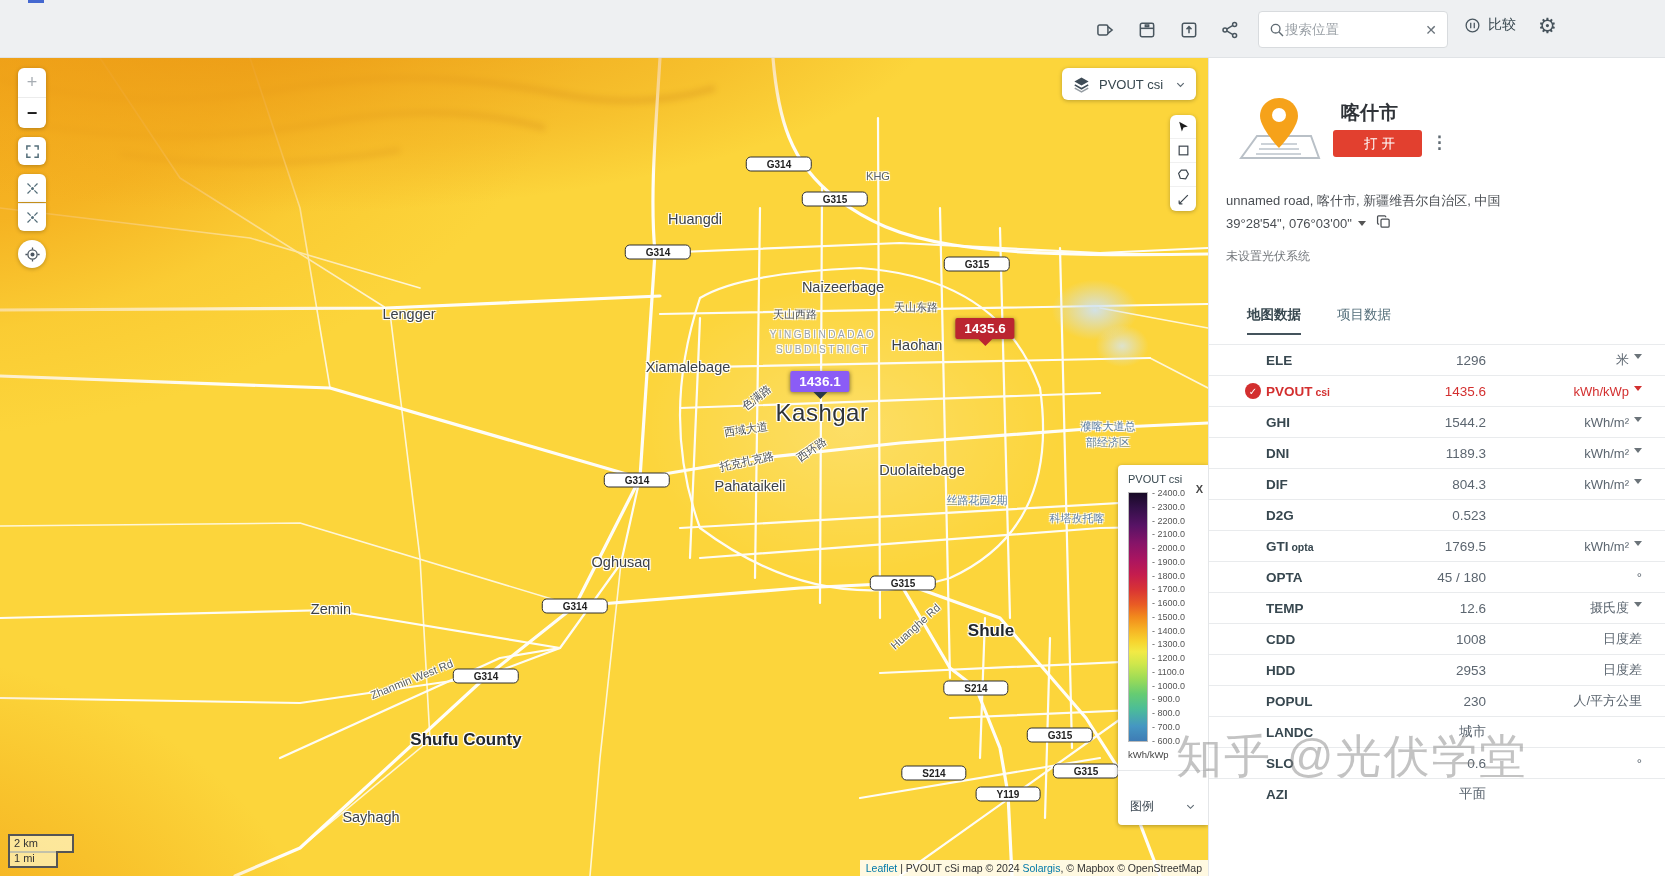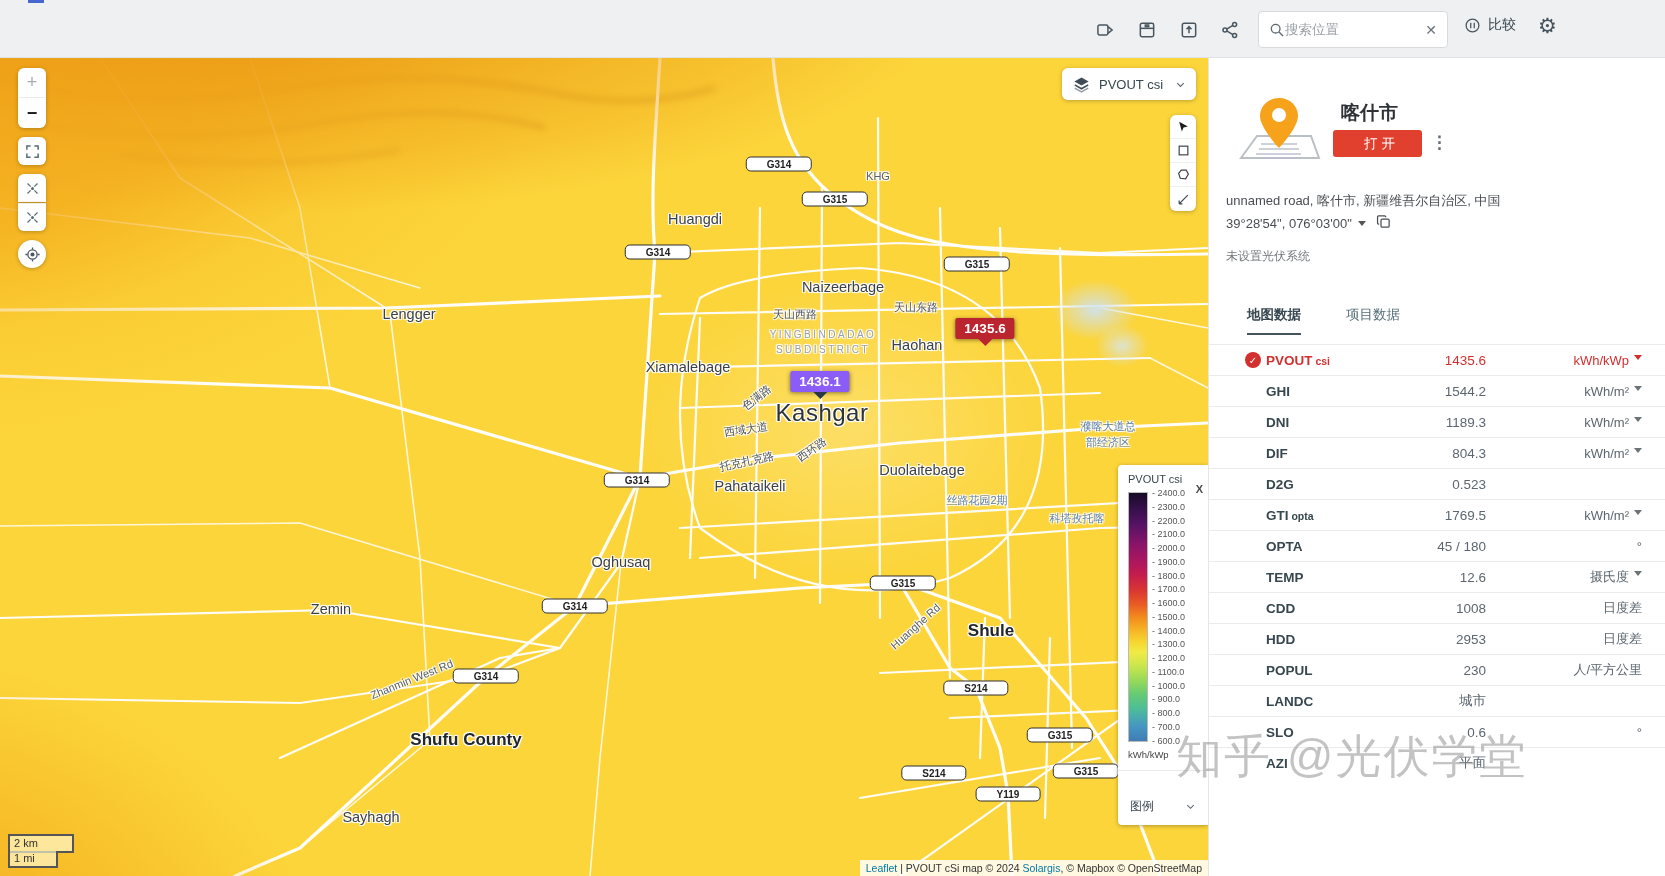--- a/index.html
+++ b/index.html
@@ -81,21 +81,21 @@
   .panel{position:absolute;left:1208px;top:58px;width:457px;height:818px;background:#fff;border-left:1px solid #e4e6e8}
   .ph-icon{position:absolute;left:22px;top:38px}
   .ph-title{position:absolute;left:132px;top:42px;font-size:19px;font-weight:bold;color:#2f3338}
   .open-btn{position:absolute;left:124px;top:72px;width:89px;height:27px;background:#e2402f;border:none;border-radius:3px;color:#fff;font-size:13.5px;letter-spacing:4px;padding-left:8px;cursor:pointer;font-family:"Liberation Sans",sans-serif}
   .dots{position:absolute;left:222px;top:74px;font-size:17px;font-weight:bold;color:#5f6a72;cursor:pointer;letter-spacing:0}
   .address{position:absolute;left:17px;top:134px;width:420px;font-size:13px;color:#4a4e53}
   .coords{position:absolute;left:17px;top:156px;font-size:13px;color:#4a4e53;display:flex;align-items:center;gap:6px}
   .coords .ccaret{width:0;height:0;border:4px solid transparent;border-top:5px solid #555;margin-top:4px;cursor:pointer}
   .copybtn{cursor:pointer;margin-left:4px}
   .nopv{position:absolute;left:17px;top:190px;font-size:12px;color:#75797d}
-  .tabs{position:absolute;left:38px;top:248px;display:flex;gap:45px}
+  .tabs{position:absolute;left:38px;top:248px;display:flex;gap:36px}
   .tab{font-size:13.5px;color:#546e7a;padding-bottom:9px;cursor:pointer}
   .tab.active{color:#37474f;font-weight:bold;border-bottom:2px solid #44535c}
   .table{position:absolute;left:0;top:286px;width:457px}
   .trow{display:flex;align-items:center;height:31px;border-top:1px solid #e9ebed;padding:0 24px 0 36px;font-size:13.5px}
   .trow .chk{width:16px;height:16px;border-radius:50%;background:#d32f2f;color:#fff;font-size:10px;display:flex;align-items:center;justify-content:center;margin-right:5px;flex:0 0 16px}
   .trow .tlabel{font-weight:bold;color:#37474f;width:105px}
   .trow .tlabel small{font-weight:bold;font-size:10.5px}
   .trow .tvalue{width:115px;text-align:right;color:#5c6670}
   .trow .tunit{flex:1;text-align:right;color:#5c6670;font-size:13px;cursor:default}
   .trow.red .tlabel,.trow.red .tvalue,.trow.red .tunit{color:#d32f2f}
@@ -397,20 +397,26 @@
           <path d="M5 16 H4 a1.5 1.5 0 0 1 -1.5 -1.5 V4.5 A1.5 1.5 0 0 1 4 3 H14 a1.5 1.5 0 0 1 1.5 1.5 V5"></path>
         </svg>
     </span>
   </div>
   <div class="nopv">未设置光伏系统</div>
   <div class="tabs">
     <div class="tab active">地图数据</div>
     <div class="tab">项目数据</div>
   </div>
   <div class="table" id="trows">
+      <div class="trow">
+        <span class="chk" style="visibility: hidden;"></span>
+        <span class="tlabel">ELE</span>
+        <span class="tvalue">1296</span>
+        <span class="tunit">米<i class="caret"></i></span>
+      </div>
       <div class="trow red">
         <span class="chk">✓</span>
         <span class="tlabel">PVOUT<small> csi</small></span>
         <span class="tvalue">1435.6</span>
         <span class="tunit">kWh/kWp<i class="caret"></i></span>
       </div>
       <div class="trow">
         <span class="chk" style="visibility: hidden;"></span>
         <span class="tlabel">GHI</span>
         <span class="tvalue">1544.2</span>

